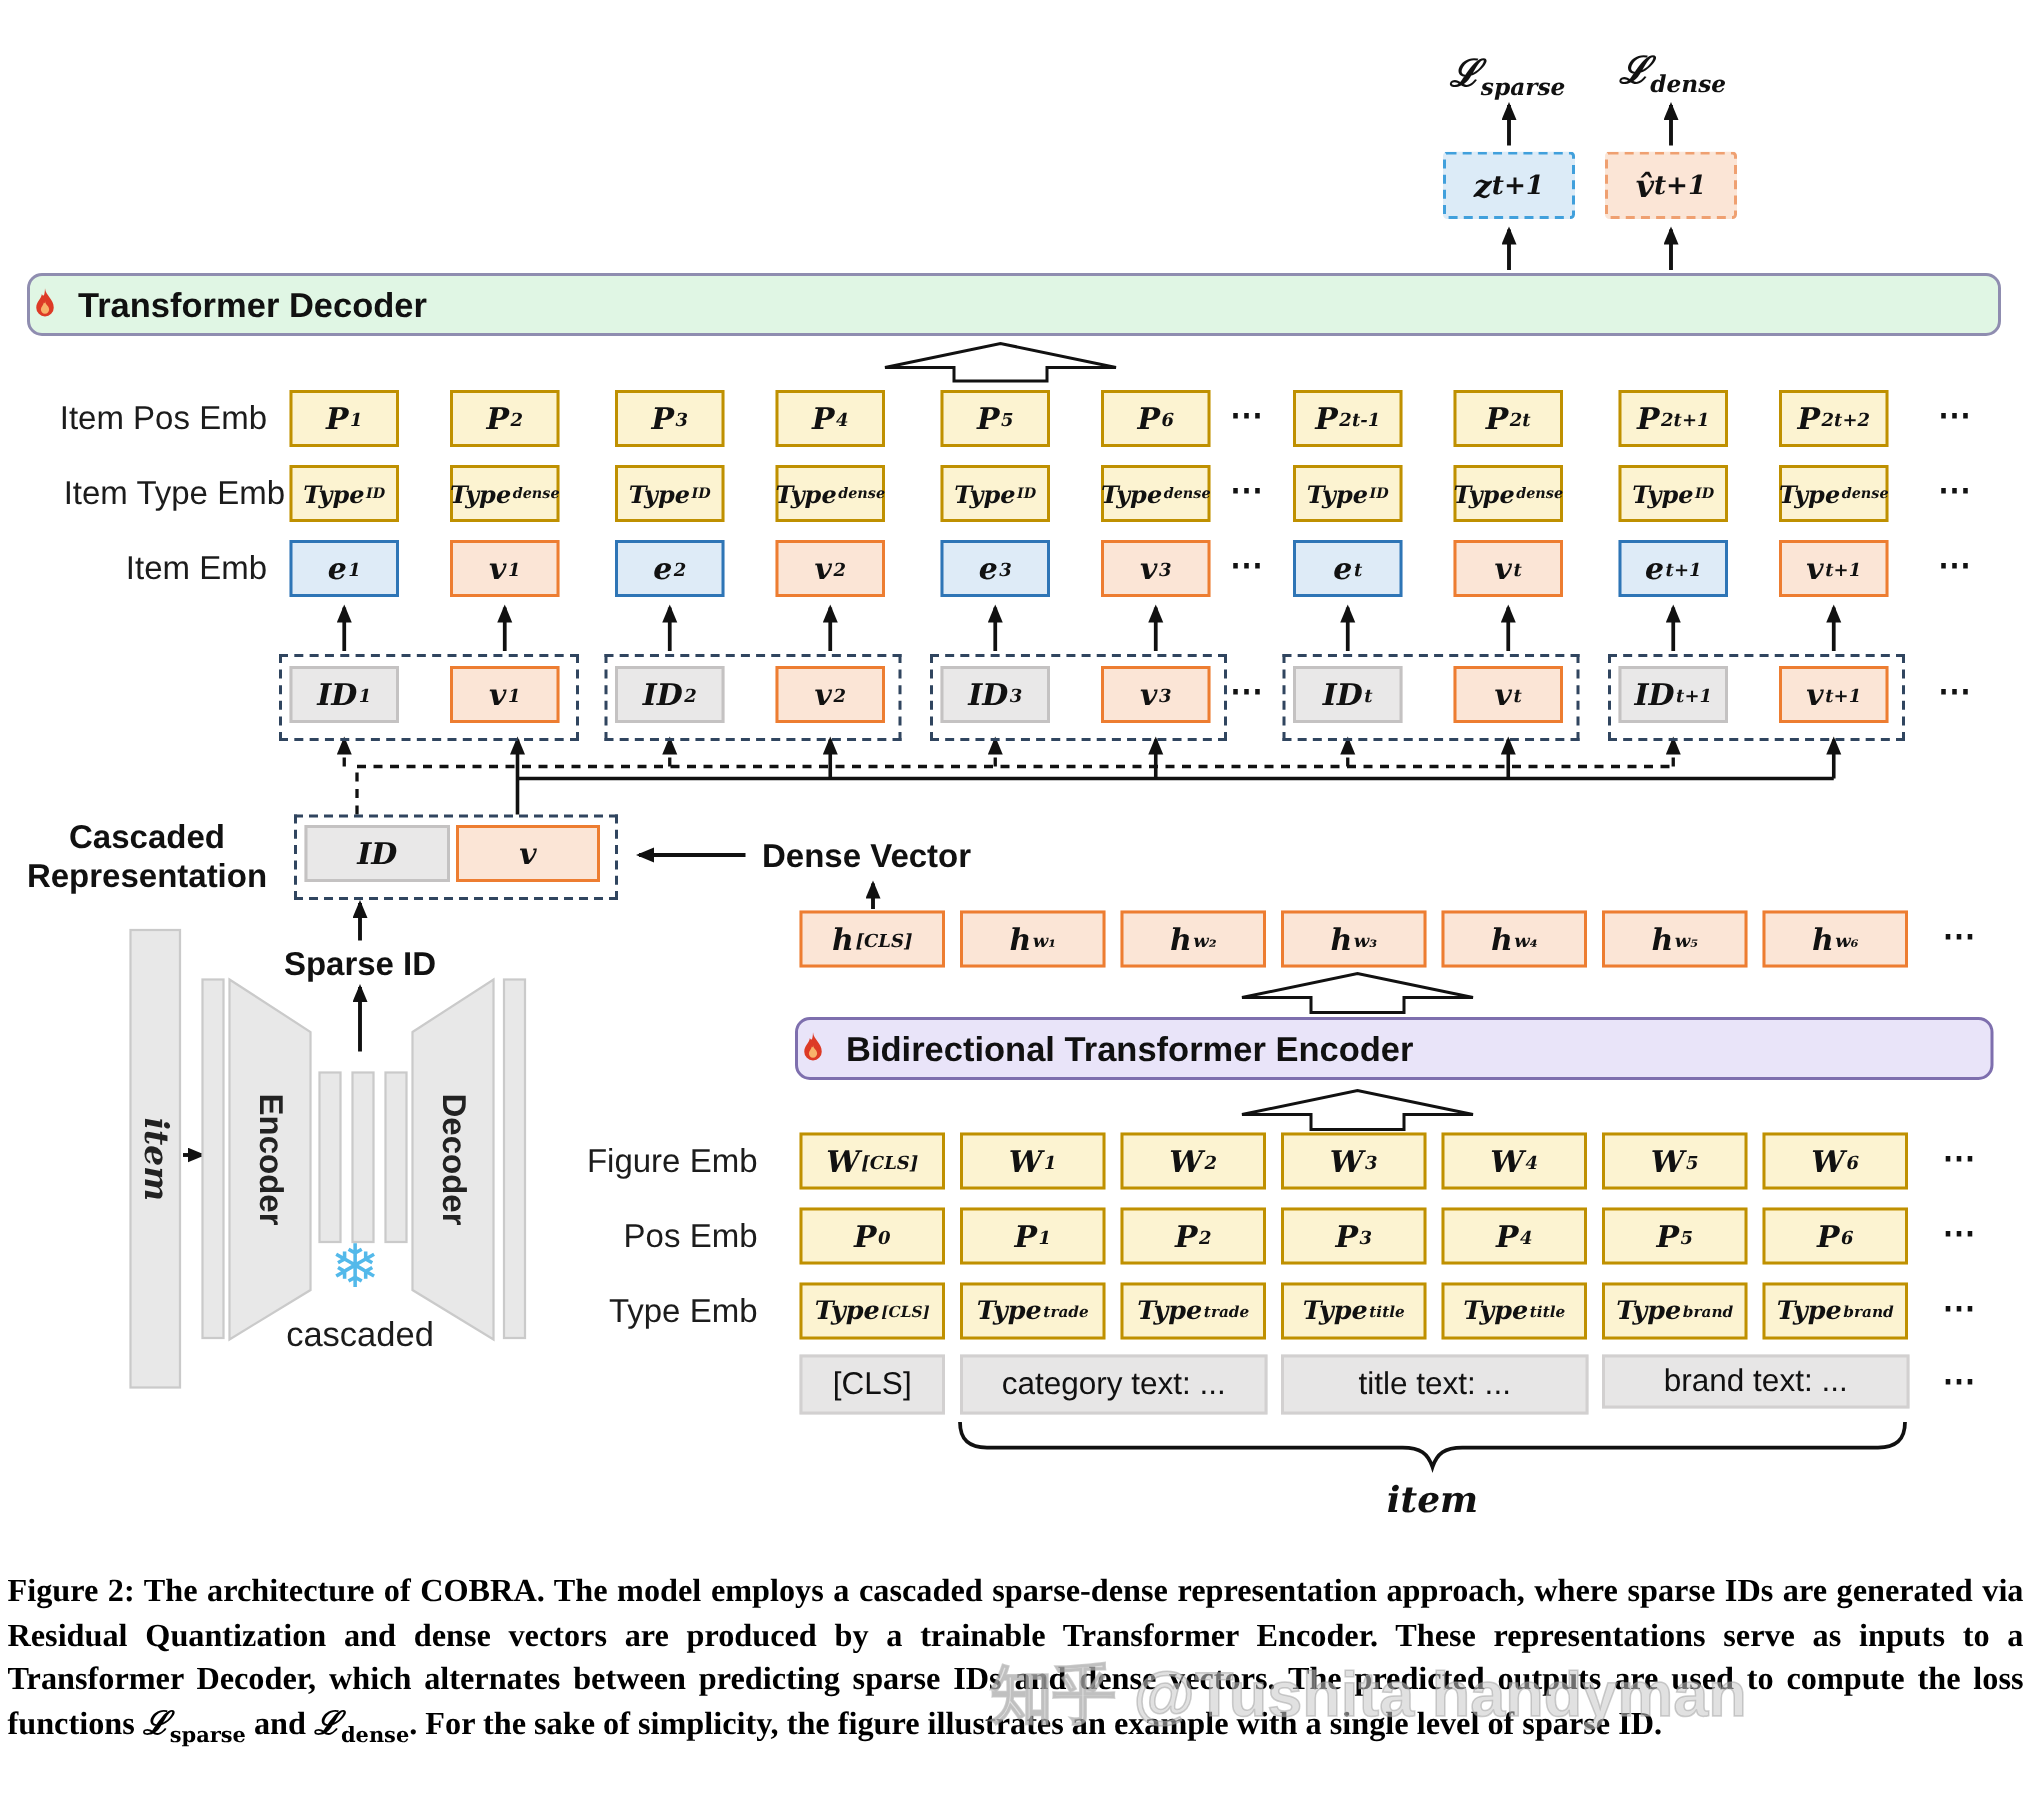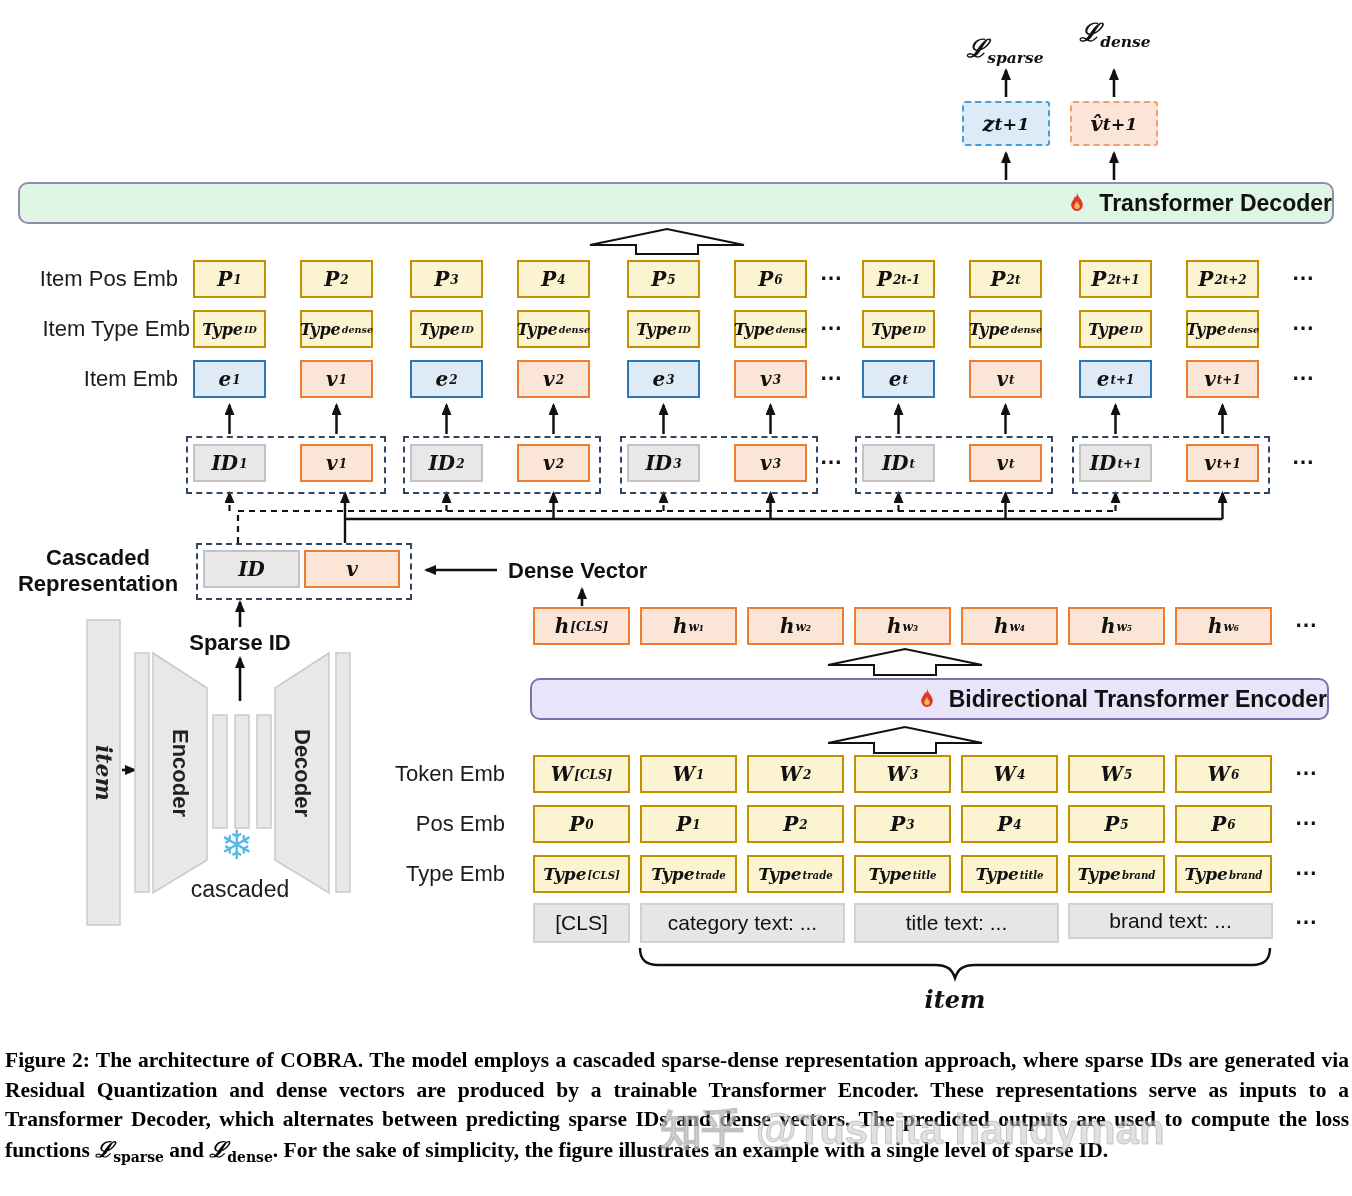--- a/index.html
+++ b/index.html
@@ -11,21 +11,21 @@
   .box sub{font-size:0.60em;line-height:1;transform:translateY(1px);margin-left:1px;}
   .yellow{background:#FCF3D1;border:2px solid #BF9000;}
   .blue{background:#DEEBF7;border:2px solid #2E75B6;}
   .orange{background:#FBE5D6;border:2px solid #ED7D31;}
   .gray{background:#E9E8E8;border:2px solid #C4C2C2;}
   .graytext{background:#E7E6E6;border:2px solid #D2D0D0;font-family:"Liberation Sans",sans-serif;
             font-style:normal;font-weight:normal;font-size:21px;}
   .dots{position:absolute;font:bold 22px "DejaVu Serif",serif;z-index:2;}
   .group{position:absolute;border:2px dashed #30455F;z-index:1;}
   .cascadedbox{position:absolute;border:2px dashed #30455F;z-index:1;}
-  .bar{position:absolute;border-radius:10px;display:flex;align-items:center;justify-content:flex-end;gap:12px;
+  .bar{position:absolute;border-radius:10px;display:flex;align-items:center;justify-content:flex-start;gap:12px;
        font-weight:600;font-size:23px;z-index:2;}
   .bar.green{background:#E0F6E4;border:2px solid #8F8DB0;}
   .bar.purple{background:#E9E4F9;border:2px solid #7E6FAE;}
   .rowlabel{position:absolute;font-size:22px;color:#1c1c1c;text-align:right;z-index:2;}
   .blabel{position:absolute;font-weight:bold;font-size:22px;color:#111;z-index:2;}
   .plainlabel{position:absolute;font-size:23px;color:#1c1c1c;z-index:2;}
   .mathlabel{position:absolute;font-family:"DejaVu Serif",serif;font-style:italic;font-weight:bold;z-index:3;}
   .mathlabel sub{font-size:0.62em;}
   .dashedpred{position:absolute;box-sizing:border-box;display:flex;align-items:center;justify-content:center;
        font-family:"DejaVu Serif",serif;font-style:italic;font-weight:bold;font-size:21px;z-index:2;border-radius:3px;}
@@ -118,21 +118,21 @@
       <rect x="336" y="653" width="14" height="239"></rect>
     </g>
 
     <path d="M 640 948 C 640 960 646 965 658 965 L 935 965 C 947 965 952 969 955 978
              C 958 969 963 965 975 965 L 1252 965 C 1264 965 1270 960 1270 948" fill="none" stroke="#111" stroke-width="2.5"></path>
   </svg>
 
   <div class="mathlabel" style="left:945px;top:30px;width:120px;text-align:center;font-size:25px;">
     <span>ℒ</span><sub>sparse</sub>
   </div>
-  <div class="mathlabel" style="left:1055px;top:14px;width:120px;text-align:center;font-size:25px;">
+  <div class="mathlabel" style="left:1055px;top:28px;width:120px;text-align:center;font-size:25px;">
     <span>ℒ</span><sub>dense</sub>
   </div>
 
   <div class="dashedpred predz" style="left:962px;top:101px;width:88px;height:45px;">
     <span>z</span>
       <sub>t+1</sub>
   </div>
   <div class="dashedpred predv" style="left:1070px;top:101px;width:88px;height:45px;">
     <span>v̂</span>
       <sub>t+1</sub>
@@ -386,21 +386,21 @@
     </div>
 
   <div class="bar purple" style="left:530px;top:678px;width:795px;height:38px;">
     <svg width="20" height="26" viewBox="0 0 24 28">
       <path d="M12 1 C12.5 7 19 9.5 19 16.5 A7 7 0 0 1 5 16.5 C5 11.5 9 9.5 9.5 5.5 C10.5 7.5 11.7 8 12 1 Z" fill="#DD3A26"></path>
       <path d="M12 11 C12 14 15.3 15 15.3 18 A3.3 3.3 0 0 1 8.7 18 C8.7 15.8 10.6 14.9 11.1 12.4 C11.5 13.4 12 13.6 12 11 Z" fill="#F8B26A"></path>
     </svg>
     <span>Bidirectional Transformer Encoder</span>
   </div>
 
-  <div class="rowlabel" style="left:345px;top:761px;width:160px;">Token Emb</div>
+  <div class="rowlabel" style="left:345px;top:761px;width:160px;">Figure Emb</div>
   <div class="rowlabel" style="left:345px;top:811px;width:160px;">Pos Emb</div>
   <div class="rowlabel" style="left:345px;top:861px;width:160px;">Type Emb</div>
 
   <div>
       <div class="box yellow" style="left: 533px; top: 755px; width: 97px; height: 38px;">
         <span>W</span>
         <sub>[CLS]</sub>
       </div>
       <div class="box yellow" style="left: 640px; top: 755px; width: 97px; height: 38px;">
         <span>W</span>

